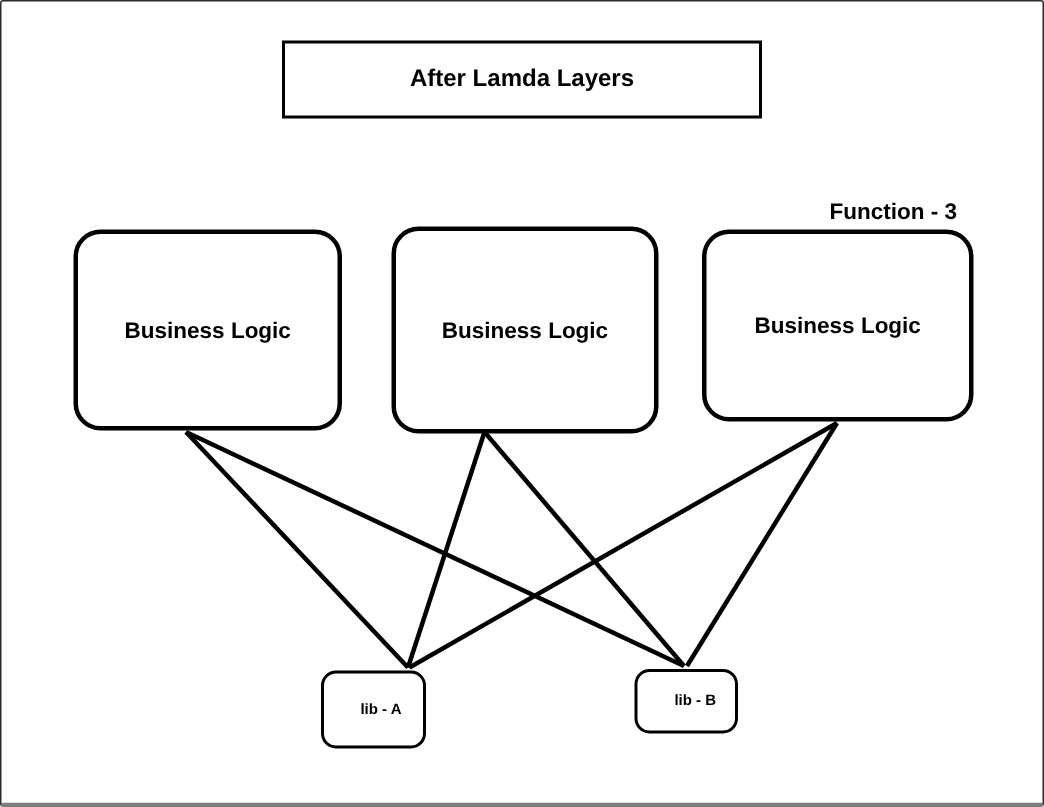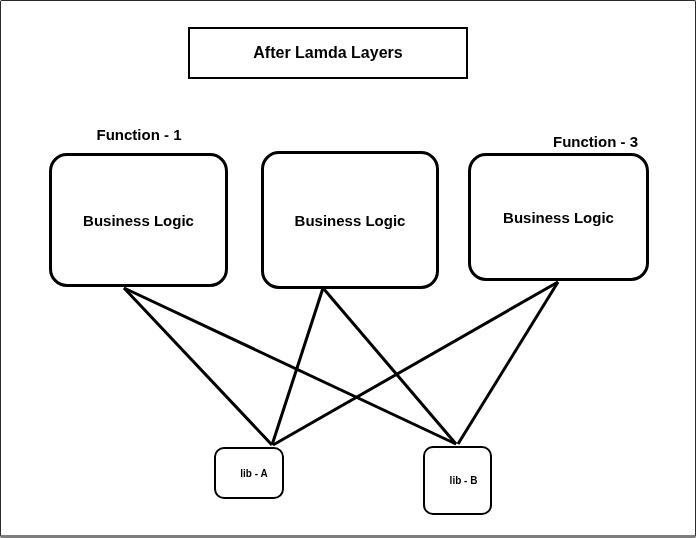--- a/index.html
+++ b/index.html
@@ -35,21 +35,21 @@
     display: flex;
     align-items: center;
     justify-content: center;
     text-align: center;
     color: #000000;
     font-weight: bold;
   }
   .title-box {
     left: 187px;
     top: 26px;
-    width: 280px;
+    width: 320px;
     height: 52px;
     border-width: 2px;
     border-radius: 0;
     font-size: 16px;
   }
   .func-box {
     border-radius: 18px;
     font-size: 15px;
     justify-content: center;
   }
@@ -66,41 +66,40 @@
   }
   .func-label-1 { left: 58px;  top: 125px; }
   .func-label-2 { left: 269px; top: 117px; }
   .func-label-3 { left: 477px; top: 132px; text-align: right; }
   .lib-box {
     border-width: 2.5px;
     border-radius: 10px;
     font-size: 10px;
   }
   .lib-box-a { left: 213px; top: 446px; width: 70px; height: 52px; padding-left: 10px; }
-  .lib-box-b { left: 422px; top: 445px; width: 69px; height: 69px; padding-left: 12px; }
+  .lib-box-b { left: 422px; top: 445px; width: 69px; height: 43px; padding-left: 12px; }
 </style>
 </head>
 <body>
 
 <div class="canvas">
 
   <svg class="edges" viewBox="0 0 696 538" xmlns="http://www.w3.org/2000/svg">
     <line x1="123" y1="287" x2="271" y2="444" stroke-width="3" stroke="#000000"></line>
     <line x1="123" y1="287" x2="455" y2="443" stroke-width="3" stroke="#000000"></line>
     <line x1="322" y1="287" x2="271" y2="444" stroke-width="3" stroke="#000000"></line>
     <line x1="322" y1="287" x2="455" y2="443" stroke-width="3" stroke="#000000"></line>
     <line x1="557" y1="281" x2="272" y2="444" stroke-width="3" stroke="#000000"></line>
     <line x1="557" y1="281" x2="457" y2="443" stroke-width="3" stroke="#000000"></line>
   </svg>
 
   <div class="node title-box">
     <span>After Lamda Layers</span>
   </div>
 
-  <div class="func-label func-label-1">Function - 1</div>
   <div class="node func-box func-box-1">
     <span>Business Logic</span>
   </div>
 
   <div class="node func-box func-box-2">
     <span>Business Logic</span>
   </div>
 
   <div class="func-label func-label-3">Function - 3</div>
   <div class="node func-box func-box-3">

